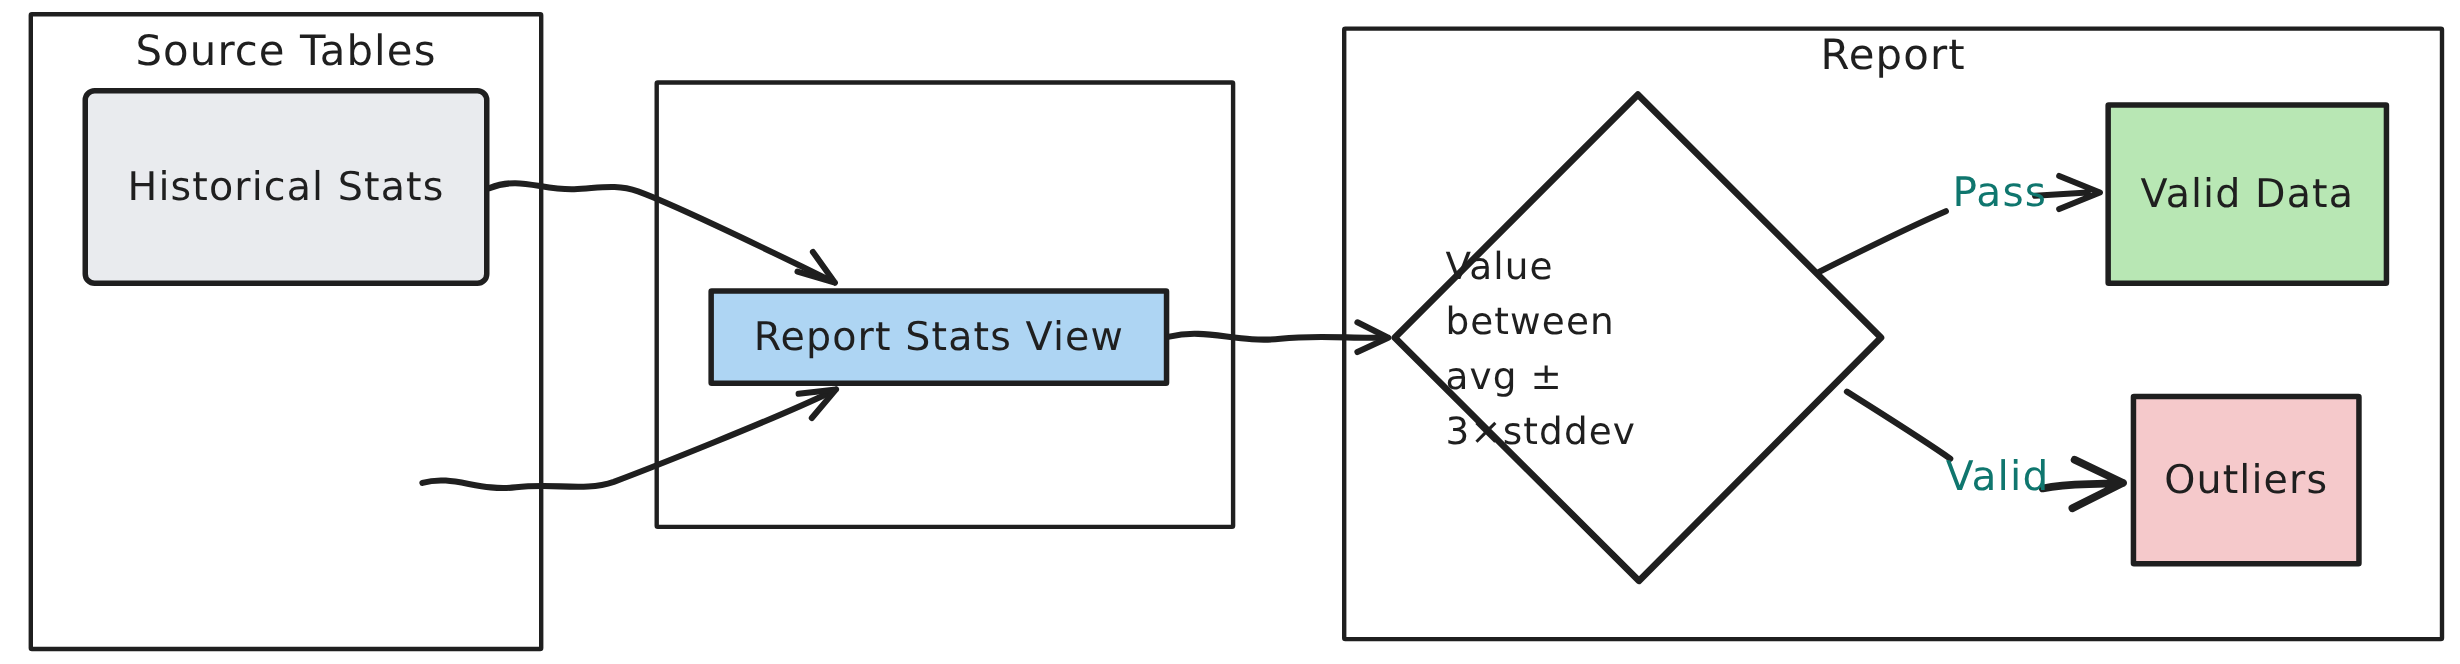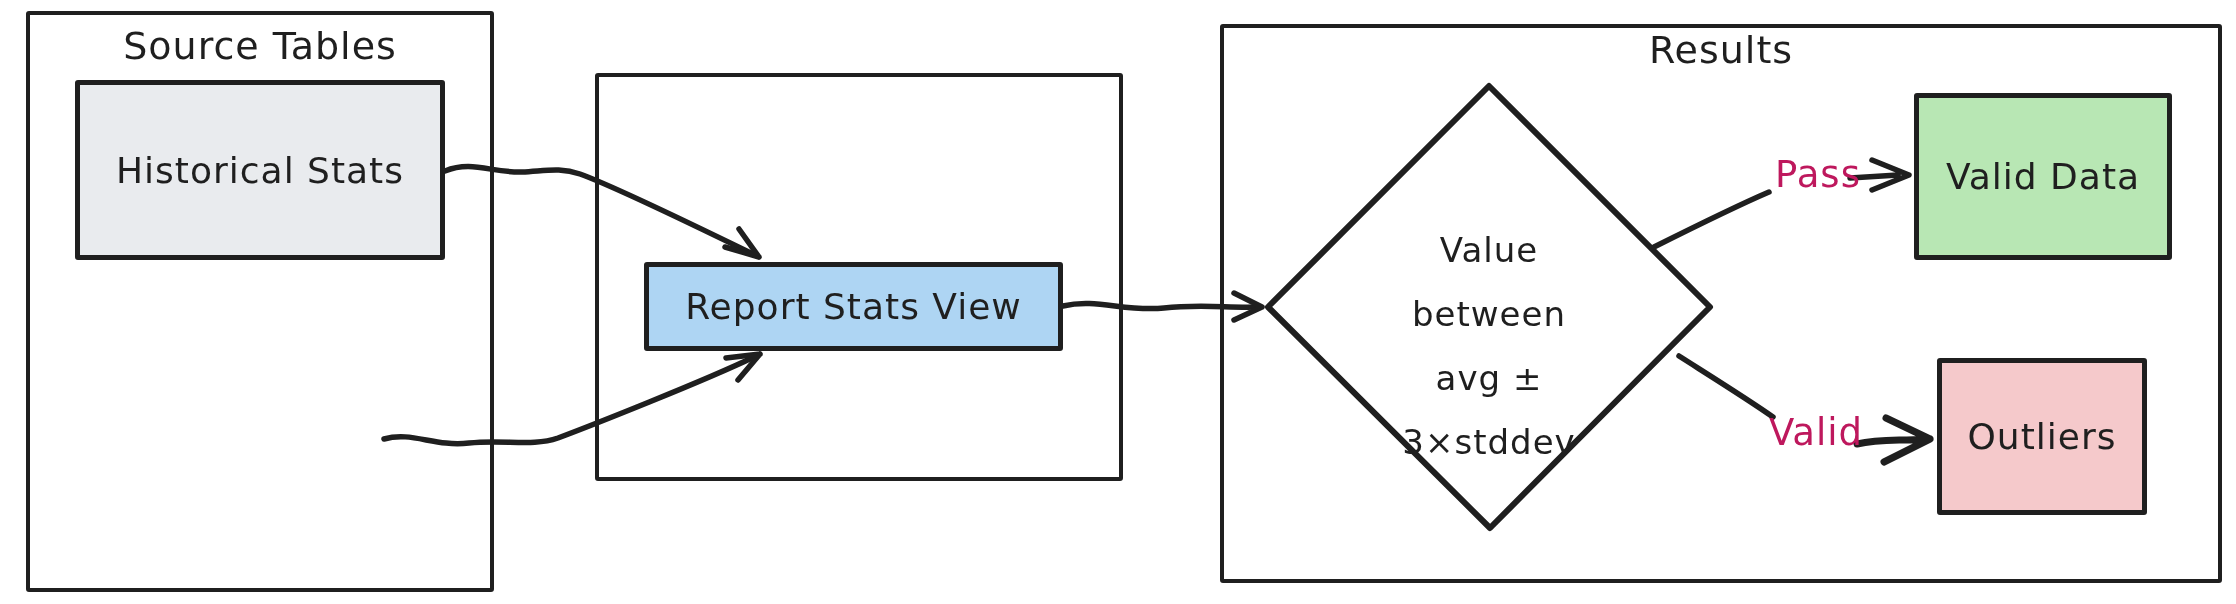--- a/index.html
+++ b/index.html
@@ -42,54 +42,53 @@
     white-space:nowrap;
     color:#1f1f1f;
   }
   .fill-gray{background:#e9ebee;}
   .fill-blue{background:#aed5f3;}
   .fill-green{background:#b8e7b4;}
   .fill-pink{background:#f5c9cb;}
   .diamond-label{
     position:absolute;
     left:1302px;top:218px;width:350px;
-    text-align:center;
     font-size:34px;
-    line-height:64px;
+    line-height:50px;
     letter-spacing:1px;
     white-space:pre-line;
     color:#1f1f1f;
   }
   .edge-label{
     position:absolute;
     font-size:37px;
     letter-spacing:1px;
     white-space:nowrap;
-    color:#be185d;
+    color:#0f766e;
   }
   svg.overlay{
     position:absolute;left:0;top:0;width:2236px;height:604px;
     pointer-events:none;
   }
   svg .stroke{stroke:#1f1f1f;fill:none;stroke-linecap:round;stroke-linejoin:round;}
 </style>
 </head>
 <body>
 
 <div class="canvas">
 
   <div class="container" style="left:14px;top:11px;width:468px;height:581px;"></div>
   <div class="container-title" style="left:98px;top:24px;width:300px;">Source Tables</div>
 
   <div class="container" style="left:583px;top:73px;width:528px;height:408px;"></div>
 
   <div class="container" style="left:1208px;top:24px;width:1002px;height:559px;"></div>
-  <div class="container-title" style="left:1559px;top:28px;width:300px;">Results</div>
+  <div class="container-title" style="left:1559px;top:28px;width:300px;">Report</div>
 
-  <div class="node fill-gray" style="left:63px;top:80px;width:370px;height:180px;">
+  <div class="node fill-gray" style="left:63px;top:80px;width:370px;height:180px;border-radius:11px;">
     <span class="node-label">Historical Stats</span>
   </div>
 
 
   <div class="node fill-blue" style="left:632px;top:262px;width:419px;height:89px;">
     <span class="node-label">Report Stats View</span>
   </div>
 
   <div class="node fill-green" style="left:1902px;top:93px;width:258px;height:167px;">
     <span class="node-label">Valid Data</span>

